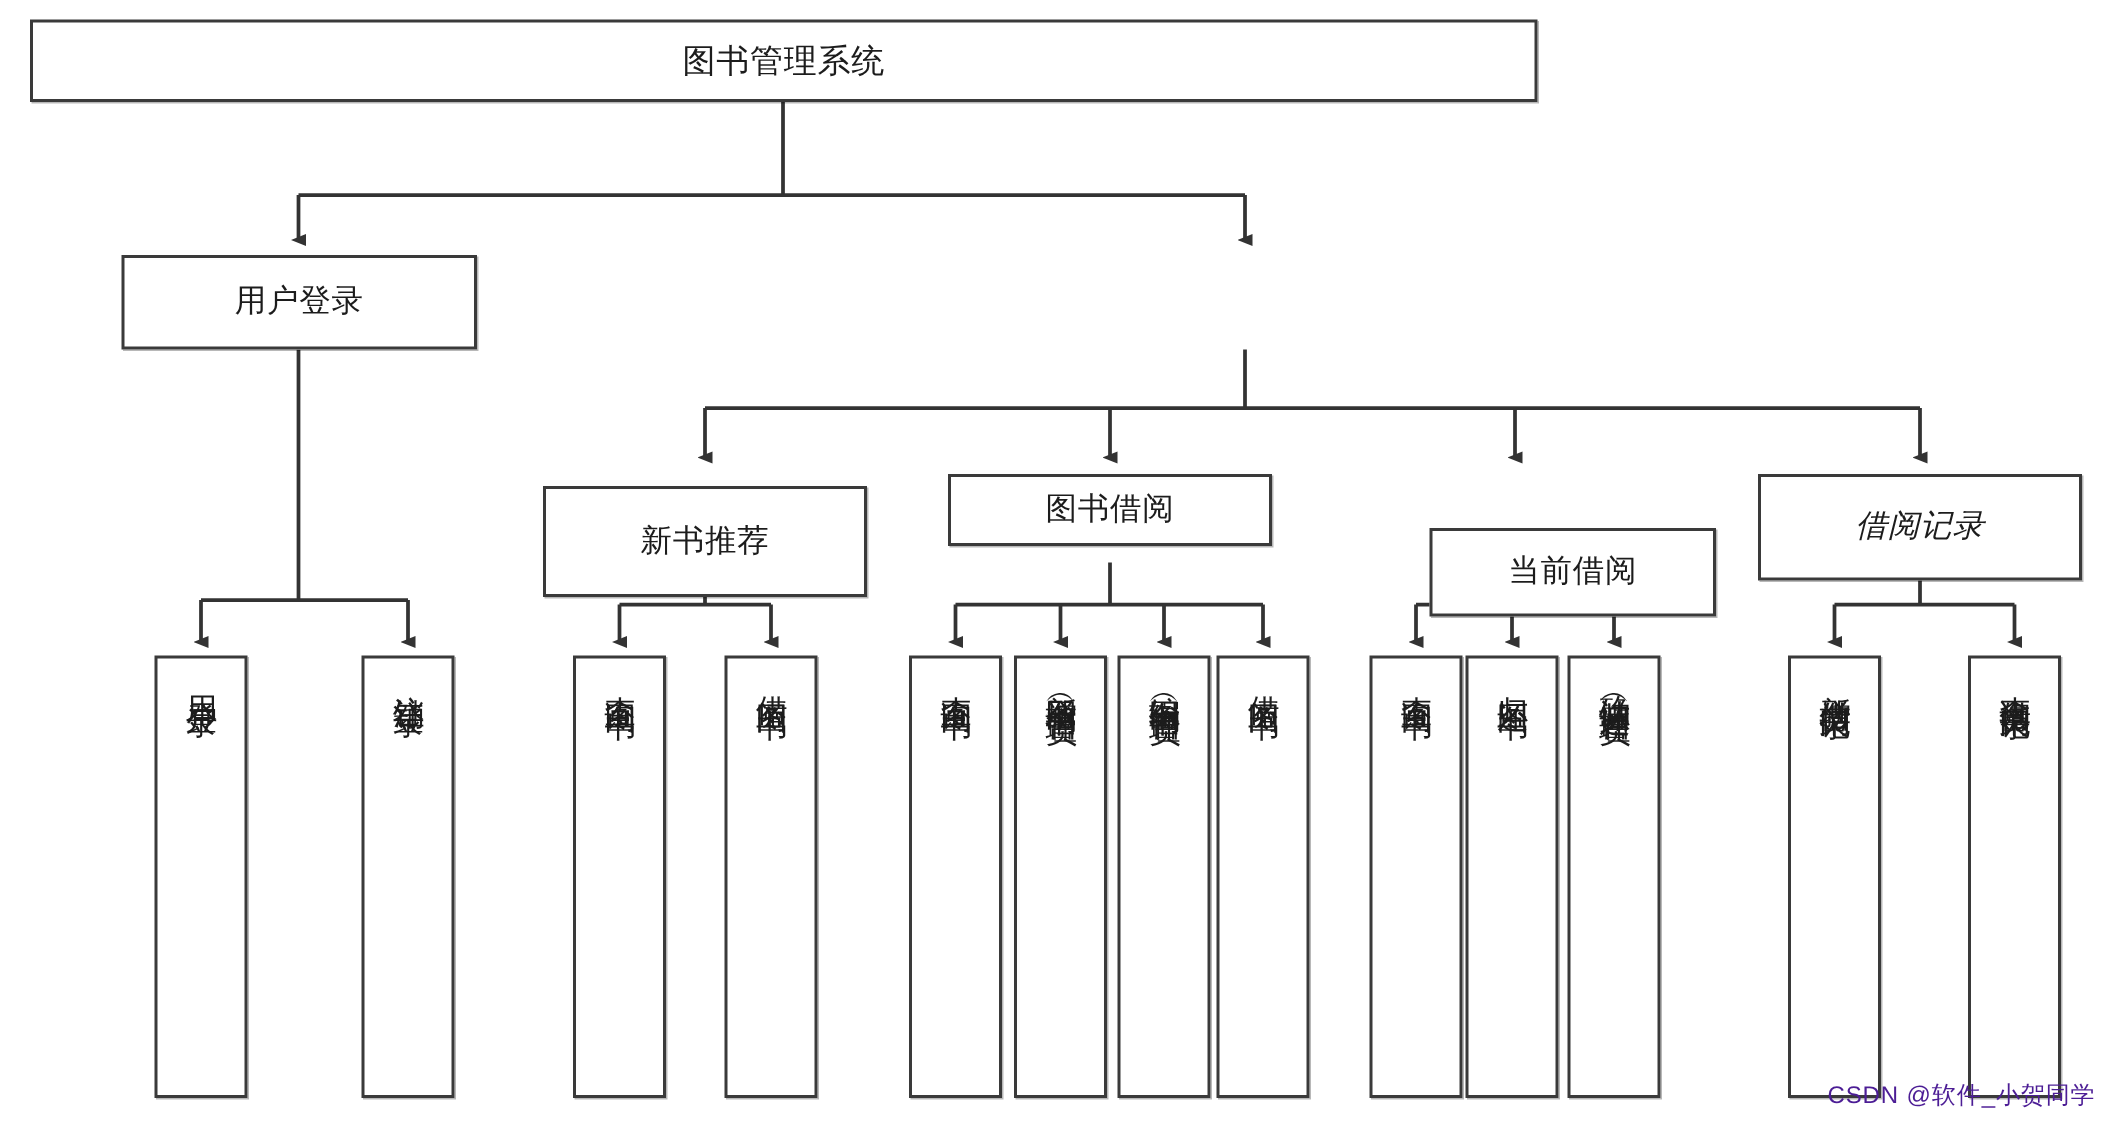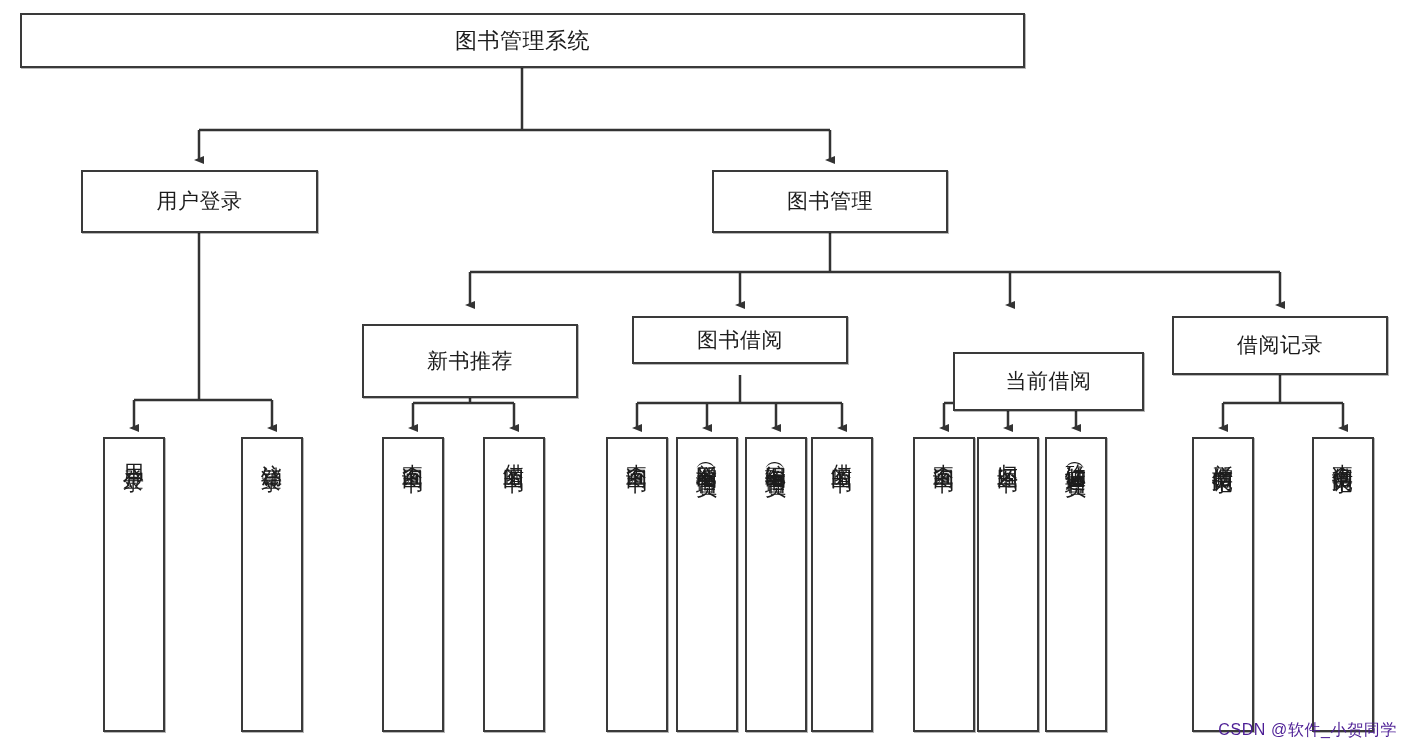--- a/index.html
+++ b/index.html
@@ -136,34 +136,31 @@
     </g>
   </svg>
 
   <div class="node h root" style="left:20px; top:13px; width:1005px; height:55px;">
     <span class="lbl">图书管理系统</span>
   </div>
 
   <div class="node h" style="left:81px; top:170px; width:237px; height:63px;">
     <span class="lbl">用户登录</span>
   </div>
-  <div class="node h" style="left:712px; top:170px; width:236px; height:63px;">
-    <span class="lbl">图书管理</span>
-  </div>
 
   <div class="node h" style="left:362px; top:324px; width:216px; height:74px;">
     <span class="lbl">新书推荐</span>
   </div>
   <div class="node h" style="left:632px; top:316px; width:216px; height:48px;">
     <span class="lbl">图书借阅</span>
   </div>
   <div class="node h" style="left:953px; top:316px; width:191px; height:59px;margin-top:36px;">
     <span class="lbl">当前借阅</span>
   </div>
-  <div class="node h" style="left:1172px; top:316px; width:216px; height:59px;">
+  <div class="node h" style="left:1172px; top:316px; width:216px; height:71px;font-style:italic;">
     <span class="lbl">借阅记录</span>
   </div>
 
   <div class="node v" style="left:103px; top:437px; width:62px; height:295px;">
     <span class="lbl">用户登录</span>
   </div>
   <div class="node v" style="left:241px; top:437px; width:62px; height:295px;">
     <span class="lbl">注销登录</span>
   </div>
 

